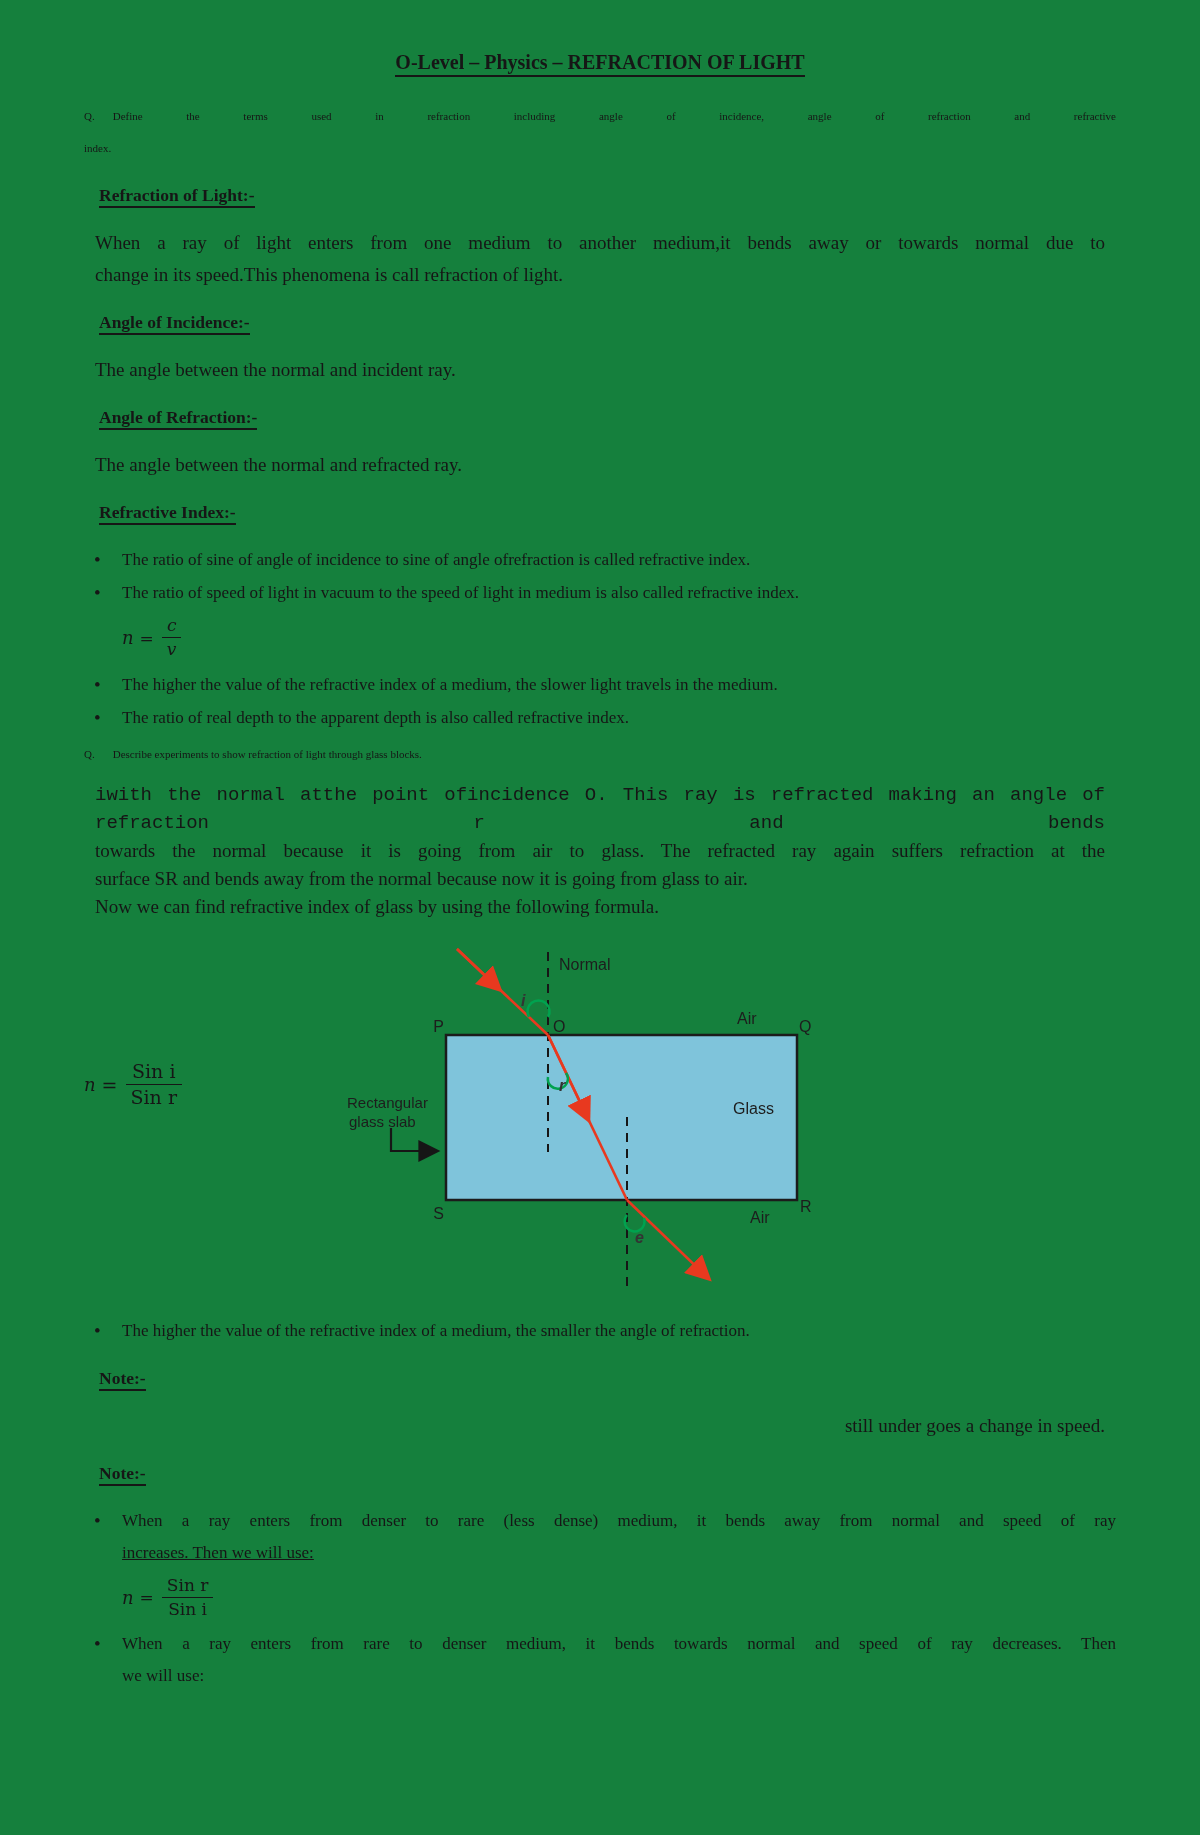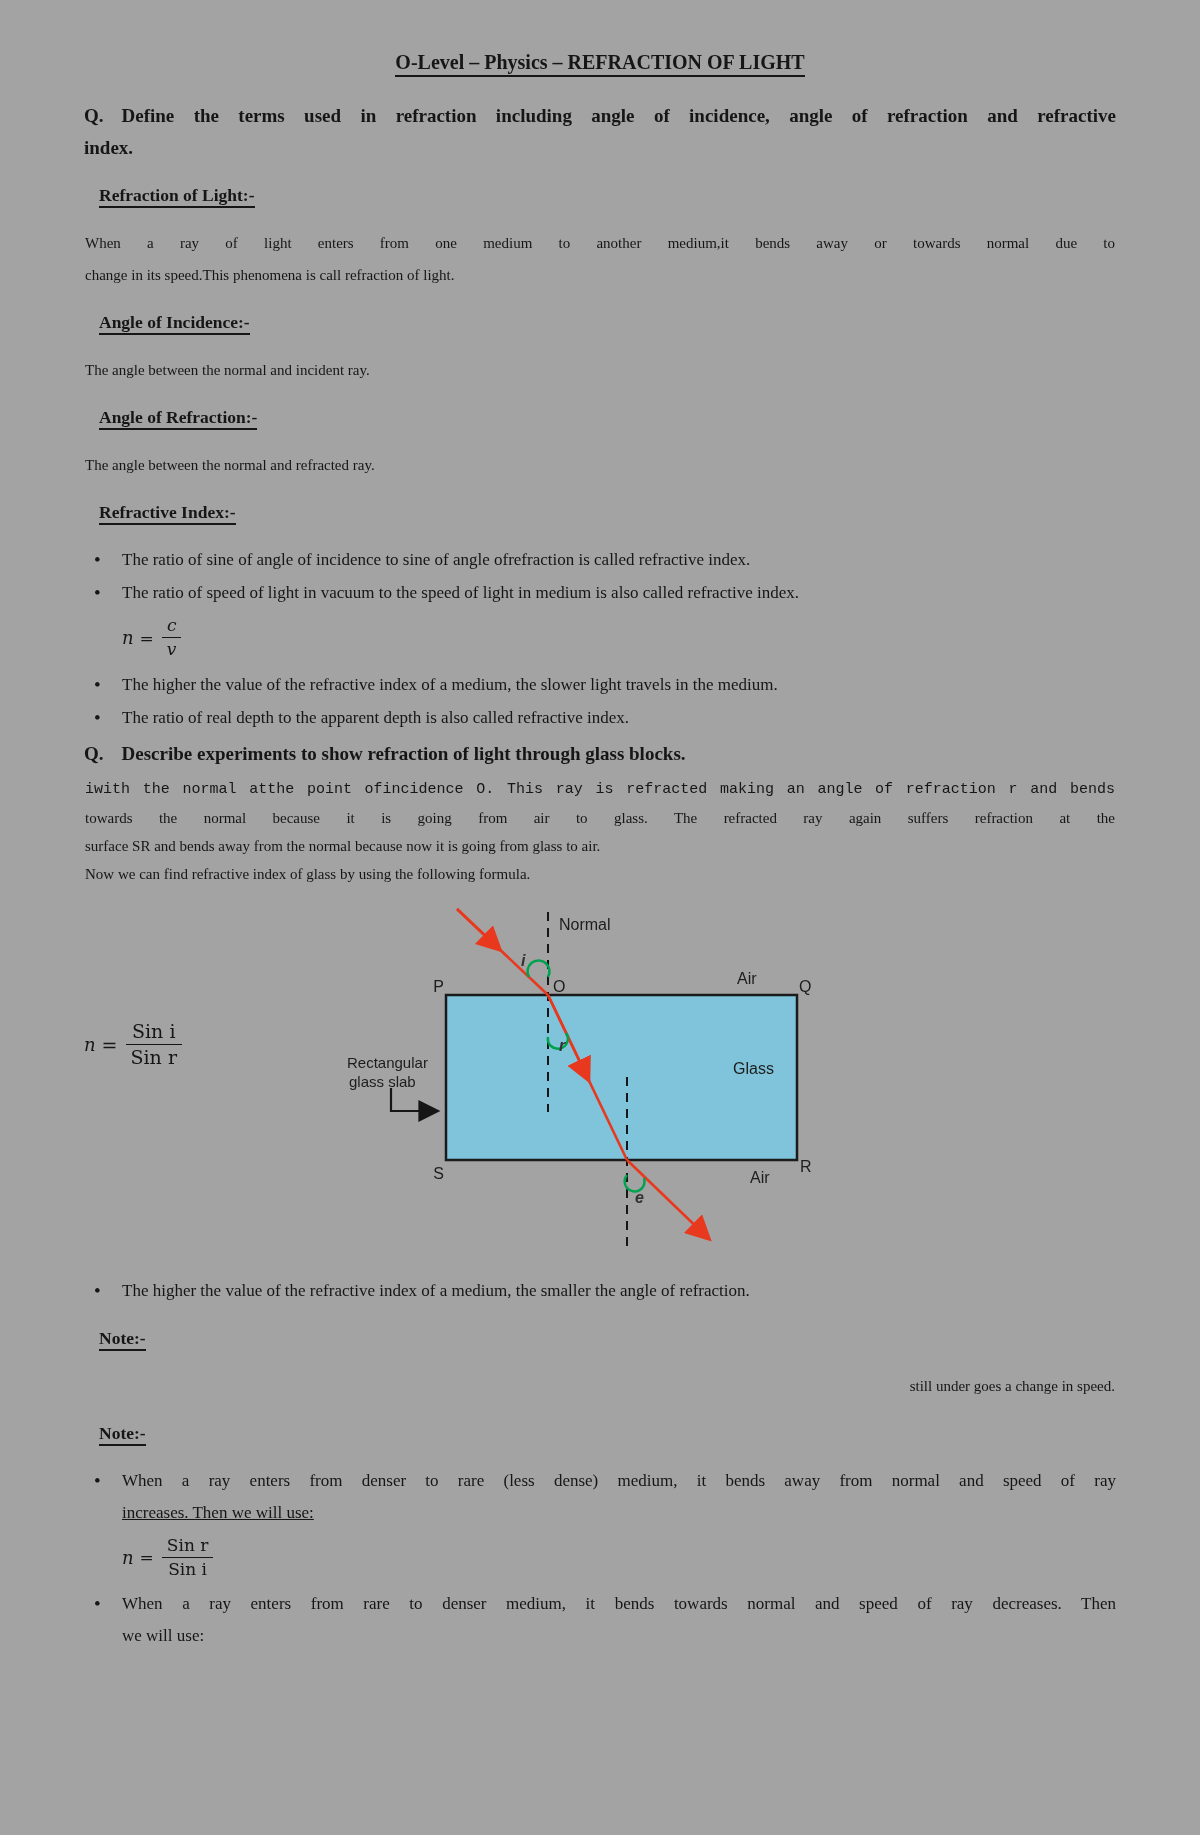--- a/index.html
+++ b/index.html
@@ -1,30 +1,30 @@
 <!DOCTYPE html>
 <html><head>
 <meta charset="utf-8">
 <style>
   html,body{margin:0;padding:0;background:#e9e9e9;}
   .page{
-    width:1200px;height:1835px;margin:0 auto;background:#a3a3a3;
+    width:1200px;height:1835px;margin:0 auto;background:#15803d;
     font-family:"Liberation Serif", serif;color:#161616;
     position:relative;overflow:hidden;box-sizing:border-box;
     padding:48px 84px 0 84px;
   }
   
   h1.title{font-size:20px;font-weight:bold;text-align:center;margin:0 0 24px 0;line-height:28px;}
   h1.title .u{border-bottom:2px solid #161616;padding-bottom:2px;}
-  .qhead{font-weight:bold;font-size:19px;line-height:32px;margin:0 0 6px 0;}
+  .qhead{font-weight:normal;font-size:11px;line-height:32px;margin:0 0 6px 0;}
   .qhead .qlabel{margin-right:18px;}
   .jline{text-align:justify;text-align-last:justify;}
   h2.sub{font-size:17.5px;font-weight:bold;line-height:33px;margin:15px;}
   h2.sub .u{border-bottom:2px solid #161616;padding-bottom:1px;}
-  p.body{font-size:15px;line-height:32px;margin:1px;}
+  p.body{font-size:19px;line-height:32px;margin:11px;}
   p.tight,.tight div{line-height:28px;}
   ul.blist{margin:2px 0 4px 0;padding:0;list-style:none;}
   ul.blist li{position:relative;padding-left:38px;font-size:17px;line-height:32px;margin:1px 0;}
   ul.blist li::before{content:"\2022";position:absolute;left:10px;top:0;font-size:19px;}
   
   .formula{margin:6px 0 8px 38px;font-family:"DejaVu Serif", serif;font-size:17px;display:flex;align-items:center;}
   .formula .f-lhs{font-style:italic;font-size:18px;}
   .formula .f-eq{margin:0 2px 0 6px;}
   .frac{display:inline-flex;flex-direction:column;text-align:center;margin-left:6px;line-height:1.25;}
   .frac .num{border-bottom:1.6px solid #161616;padding:0 5px 1px 5px;}

